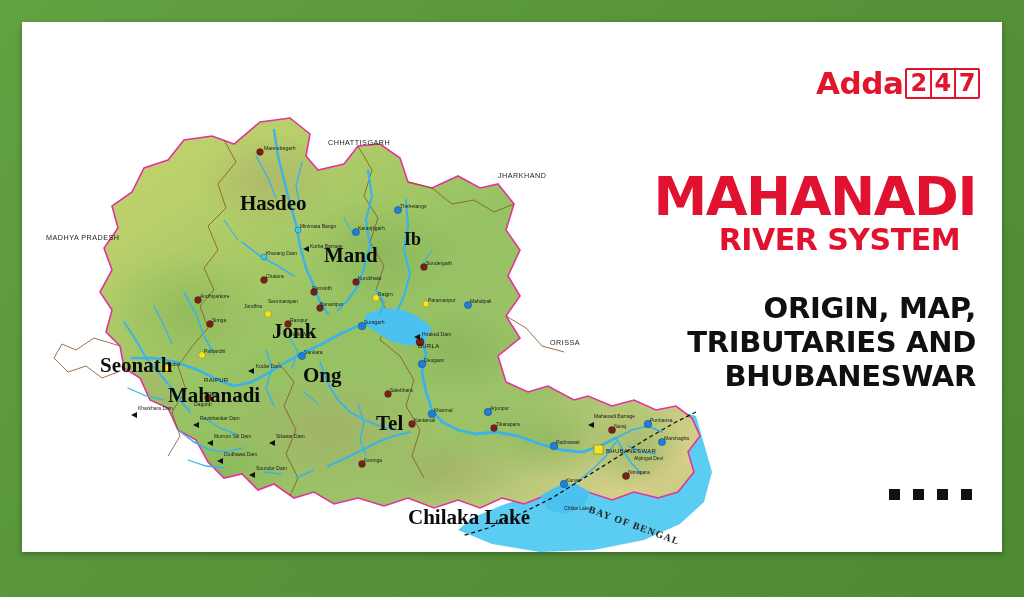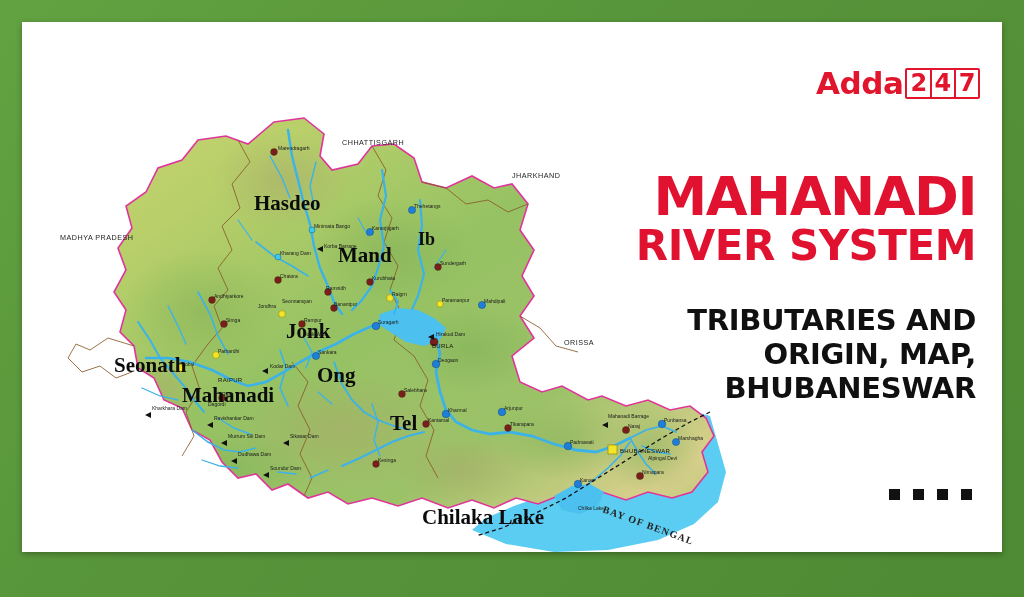--- a/index.html
+++ b/index.html
@@ -49,39 +49,39 @@
     text-align:right;
   }
   .title-main{
     font-family:"DejaVu Sans", sans-serif;
     font-size:54px;line-height:.94;font-weight:bold;
     color:#e0122f;letter-spacing:-1.5px;
     white-space:nowrap;margin:0;
   }
   .title-sub{
     font-family:"DejaVu Sans", sans-serif;
-    font-size:42px;line-height:1.0;font-weight:bold;
+    font-size:30px;line-height:1.0;font-weight:bold;
     color:#e0122f;letter-spacing:-.5px;
-    white-space:nowrap;margin:2px 0 0 0;
+    white-space:nowrap;margin:2px 16px 0 0;
   }
   .subtitle{
     margin-top:36px;
     font-family:"DejaVu Sans", sans-serif;
     font-size:29px;line-height:1.18;font-weight:bold;
     color:#101010;letter-spacing:-.3px;
   }
   .dots{
     position:absolute;right:30px;bottom:52px;
     display:flex;gap:13px;
   }
   .dots i{display:block;width:11px;height:11px;background:#111;}
 
   
   .mapwrap{
-    position:absolute;left:20px;top:78px;width:700px;height:470px;
+    position:absolute;left:6px;top:78px;width:700px;height:470px;
   }
   .mapwrap svg{display:block;width:100%;height:100%;}
 
   .m-state{font-family:"Liberation Sans",sans-serif;font-size:7.2px;fill:#222;letter-spacing:.5px;}
   .m-river{font-family:"Liberation Serif",serif;font-weight:bold;font-size:21px;fill:#0b0b0b;}
   .m-river-sm{font-family:"Liberation Serif",serif;font-weight:bold;font-size:18px;fill:#0b0b0b;}
   .m-town{font-family:"Liberation Sans",sans-serif;font-size:5px;fill:#1a1a1a;}
   .m-cap{font-family:"Liberation Sans",sans-serif;font-size:6px;fill:#111;letter-spacing:.3px;}
   .m-bay{font-family:"Liberation Serif",serif;font-weight:bold;font-size:10px;fill:#222;letter-spacing:1.2px;}
 </style>
@@ -380,22 +380,22 @@
         <span>2</span>
         <span>4</span>
         <span>7</span>
       </span>
     </div>
 
     <div class="textblock">
       <h1 class="title-main">MAHANADI</h1>
       <h2 class="title-sub">RIVER SYSTEM</h2>
       <div class="subtitle">
+        <div>ORIGIN, MAP,</div>
         <div>TRIBUTARIES AND</div>
-        <div>ORIGIN, MAP,</div>
         <div>BHUBANESWAR</div>
       </div>
     </div>
 
     <div class="dots">
       <i></i>
       <i></i>
       <i></i>
       <i></i>
     </div>

